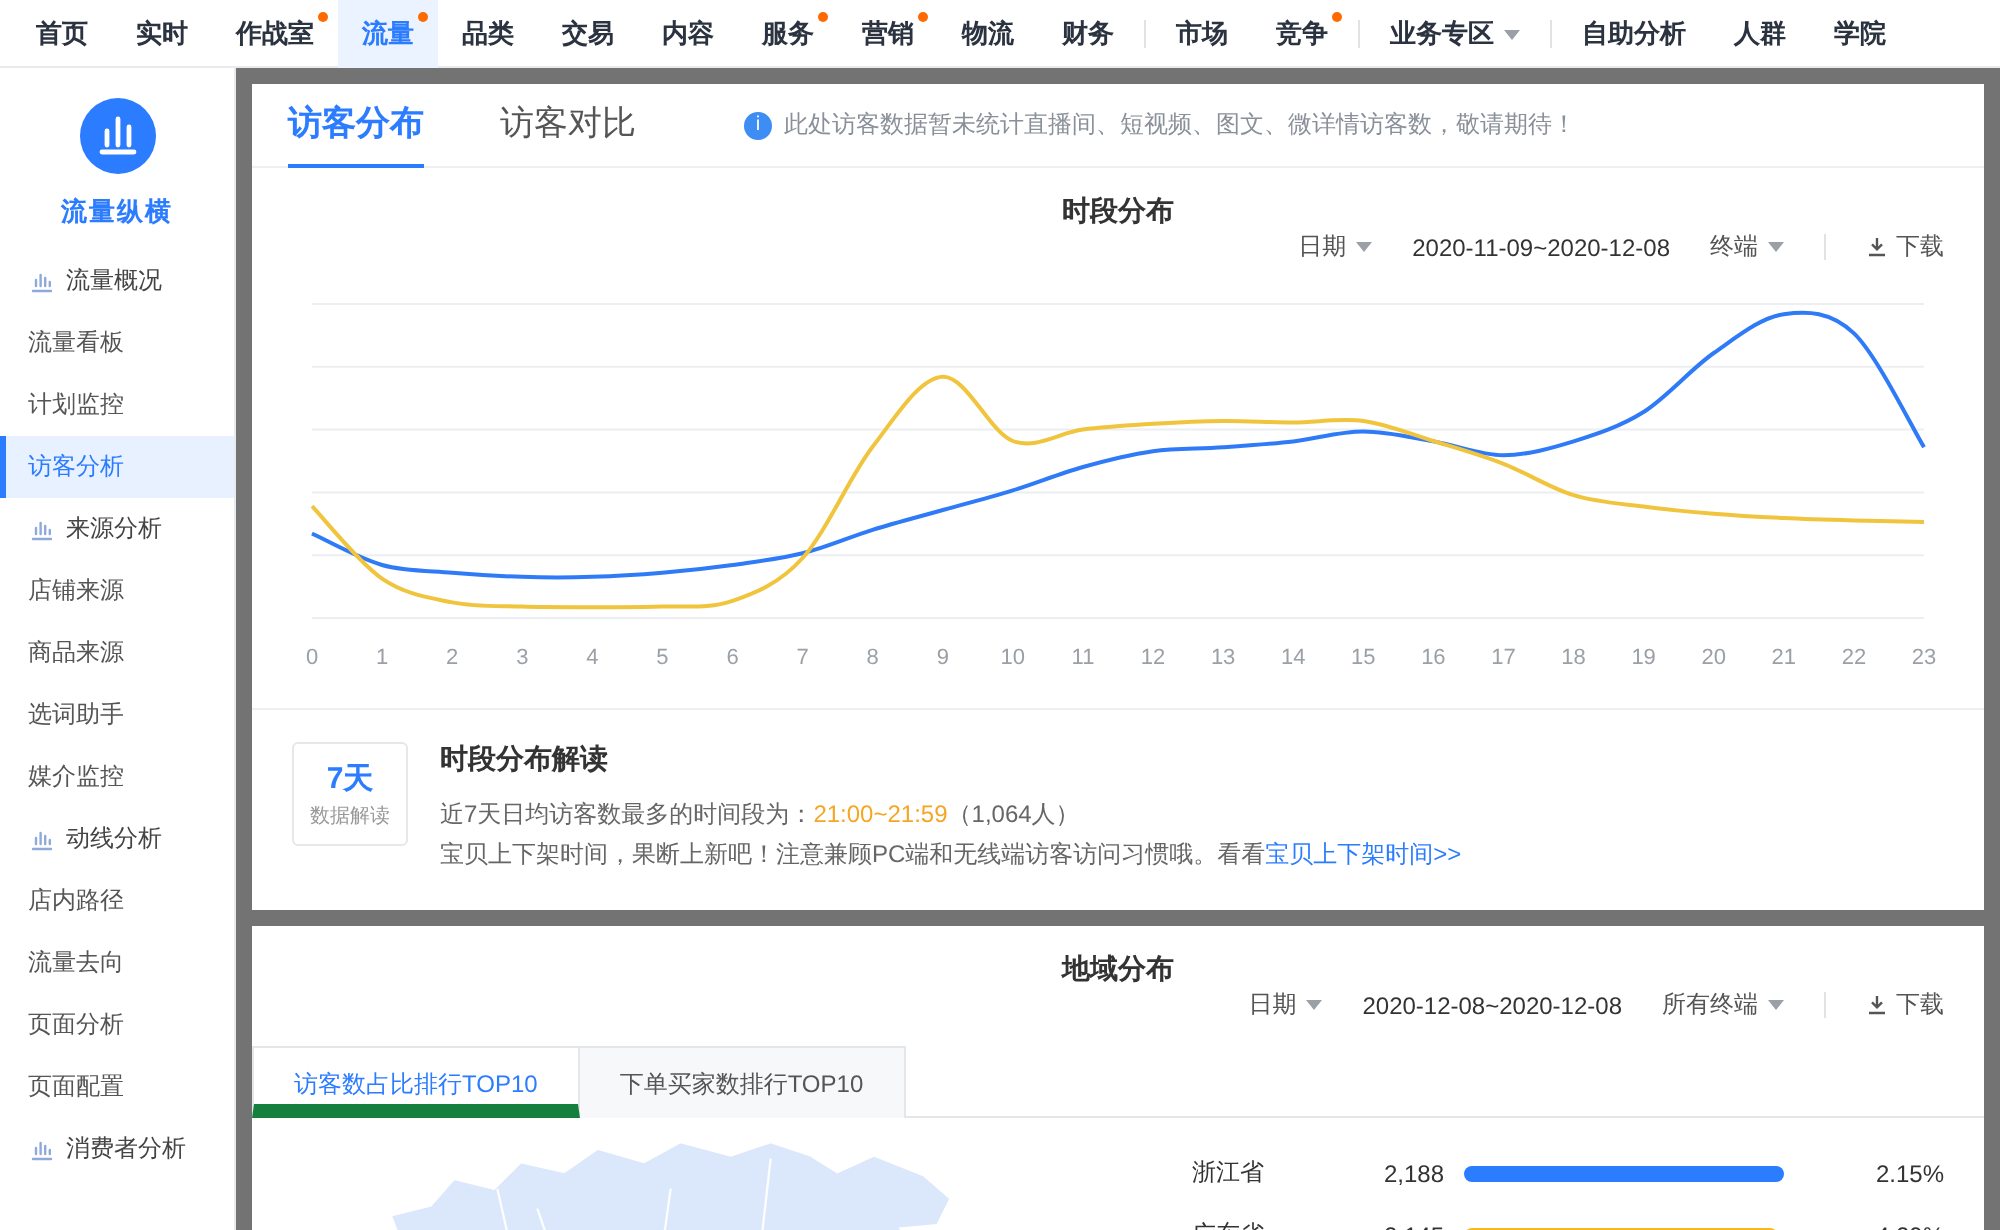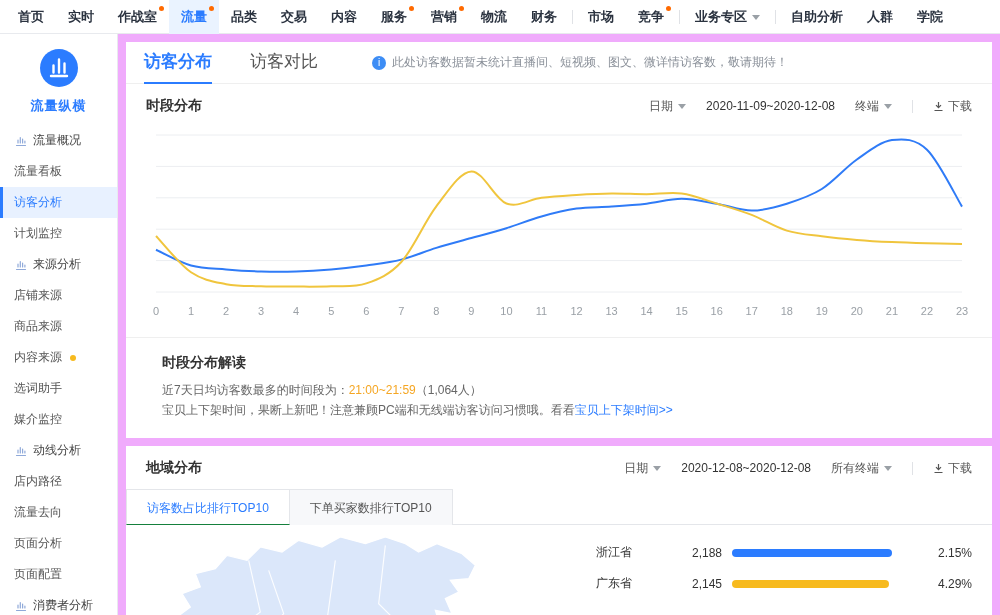--- a/index.html
+++ b/index.html
@@ -1,18 +1,18 @@
 <!DOCTYPE html>
 <html><head>
 <meta charset="utf-8">
 <style>
   * { box-sizing: border-box; margin: 0; padding: 0; }
   html,body { width:1000px; height:615px; overflow:hidden; }
   body { font-family:"Liberation Sans","DejaVu Sans",sans-serif; font-size:12px; color:#333; background:#eef0f3; }
-  .viewport { position:relative; width:1000px; height:615px; overflow:hidden; background:#f0abfc; }
+  .viewport { position:relative; width:1000px; height:615px; overflow:hidden; background:#737373; }
 
   
   .topnav { position:absolute; top:0; left:0; right:0; height:34px; background:#fff; border-bottom:1px solid #e8eaee; display:flex; align-items:center; padding:0 6px; z-index:5; }
   .nav-item { position:relative; height:34px; line-height:34px; padding:0 12px; font-size:13px; font-weight:700; color:#2b3340; cursor:pointer; white-space:nowrap; }
   .nav-item.active { color:#2b7cff; background:#eaf3ff; }
   .nav-item .ndot { position:absolute; top:6px; right:5px; width:5px; height:5px; border-radius:50%; background:#ff6a00; }
   .nav-divider { width:1px; height:14px; background:#e0e2e6; margin:0 3px; }
   .caret-down { display:inline-block; width:0; height:0; border-left:4px solid transparent; border-right:4px solid transparent; border-top:5px solid #9aa0a6; margin-left:5px; vertical-align:middle; }
 
   
@@ -33,21 +33,21 @@
   .card { background:#fff; }
 
   
   .pagetabs-row { display:flex; align-items:center; border-bottom:1px solid #efefef; padding:0 18px; height:42px; }
   .ptab { font-size:17px; color:#555; margin-right:38px; height:42px; line-height:40px; cursor:pointer; }
   .ptab.active { color:#2b7cff; font-weight:700; border-bottom:2px solid #2b7cff; }
   .notice { display:flex; align-items:center; color:#8a9099; font-size:12px; margin-left:16px; }
   .info-icon { display:inline-block; width:14px; height:14px; line-height:14px; border-radius:50%; background:#3d8df5; color:#fff; text-align:center; font-size:10px; font-style:normal; margin-right:6px; flex:0 0 14px; }
 
   
-  .sec-head { display:flex; align-items:center; padding:13px 20px 8px; }
+  .sec-head { display:flex; align-items:center; padding:13px 20px 8px;flex-direction:column; }
   .sec-title { font-size:14px; font-weight:700; color:#333; }
   .sec-controls { margin-left:auto; display:flex; align-items:center; font-size:12px; color:#555; }
   .ctrl { display:flex; align-items:center; margin-left:20px; cursor:pointer; white-space:nowrap; }
   .ctrl.range { color:#333; }
   .ctrl-divider { width:1px; height:13px; background:#e0e2e6; margin-left:20px; }
   .dl-icon { margin-right:4px; display:inline-flex; }
 
   
   .chart-wrap { padding:4px 20px 0; }
   .chart-wrap svg { display:block; }
@@ -61,21 +61,21 @@
   .insight-title { font-size:14px; font-weight:700; color:#333; margin-bottom:8px; }
   .insight-line { font-size:12px; color:#666; line-height:20px; }
   .t-orange { color:#f5a623; }
   .t-link { color:#2b7cff; cursor:pointer; }
 
   
   .region-card { margin-top:8px; }
   .rtabs { display:flex; border-bottom:1px solid #e4e6ea; padding-left:0; margin-top:4px; }
   .rtab { padding:0 20px; height:36px; line-height:36px; font-size:12px; border:1px solid #e4e6ea; border-bottom:none; margin-bottom:-1px; cursor:pointer; background:#f7f8fa; color:#555; }
   .rtab + .rtab { border-left:none; }
-  .rtab.active { background:#fff; color:#2b7cff; border-bottom:1px solid #15803d; }
+  .rtab.active { background:#fff; color:#2b7cff; border-bottom:7px solid #15803d; }
   .region-content { display:flex; padding:12px 20px 0 6px; }
   .map-area { width:440px; flex:0 0 440px; }
   .geo-table { flex:1; margin-left:24px; }
   .gt-head { display:flex; color:#9aa0a6; font-size:12px; padding:8px 0 10px; }
   .gt-row { display:flex; align-items:center; padding:7px 0; }
   .gt-c1 { width:76px; color:#333; }
   .gt-c2v { width:50px; text-align:right; color:#333; margin-right:10px; }
   .gt-c2b { flex:1; }
   .gt-c2b .bar { height:8px; border-radius:4px; }
   .gt-c3 { width:80px; text-align:right; color:#333; }
@@ -126,43 +126,39 @@
           <span class="sicon">
             <svg width="12" height="12" viewBox="0 0 12 12">
               <path d="M1.5 10.5h9M3 8V5M5.3 8V2.5M7.6 8V4M9.9 8V6" stroke="#8fa9d9" stroke-width="1.2" fill="none" stroke-linecap="round"></path>
             </svg>
           </span>
           <span class="lab">流量概况</span>
         </div>
         <div class="side-item lvl2">
           <span class="lab">流量看板</span>
         </div>
+        <div class="side-item lvl2">
+          <span class="lab">计划监控</span>
+        </div>
         <div class="side-item lvl2 active">
           <span class="lab">访客分析</span>
-        </div>
-        <div class="side-item lvl2">
-          <span class="lab">计划监控</span>
         </div>
         <div class="side-item lvl1">
           <span class="sicon">
             <svg width="12" height="12" viewBox="0 0 12 12">
               <path d="M1.5 10.5h9M3 8V5M5.3 8V2.5M7.6 8V4M9.9 8V6" stroke="#8fa9d9" stroke-width="1.2" fill="none" stroke-linecap="round"></path>
             </svg>
           </span>
           <span class="lab">来源分析</span>
         </div>
         <div class="side-item lvl2">
           <span class="lab">店铺来源</span>
         </div>
         <div class="side-item lvl2">
           <span class="lab">商品来源</span>
-        </div>
-        <div class="side-item lvl2">
-          <span class="lab">内容来源</span>
-          <i class="ydot"></i>
         </div>
         <div class="side-item lvl2">
           <span class="lab">选词助手</span>
         </div>
         <div class="side-item lvl2">
           <span class="lab">媒介监控</span>
         </div>
         <div class="side-item lvl1">
           <span class="sicon">
             <svg width="12" height="12" viewBox="0 0 12 12">
@@ -262,20 +258,24 @@
             <text x="710.8695652173913" y="188" text-anchor="middle" font-size="11" fill="#9aa0a6">20</text>
             <text x="745.9130434782609" y="188" text-anchor="middle" font-size="11" fill="#9aa0a6">21</text>
             <text x="780.9565217391304" y="188" text-anchor="middle" font-size="11" fill="#9aa0a6">22</text>
             <text x="816" y="188" text-anchor="middle" font-size="11" fill="#9aa0a6">23</text>
             <path d="M10,122.75272727272728C15.8,125.4 33.4,135.2 45.0,138.5C56.7,141.7 68.4,141.4 80.1,142.4C91.8,143.4 103.4,144.1 115.1,144.4C126.8,144.8 138.5,144.8 150.2,144.4C161.9,144.1 173.5,143.4 185.2,142.4C196.9,141.4 208.6,140.1 220.3,138.5C231.9,136.8 243.6,135.5 255.3,132.6C267.0,129.7 278.7,124.5 290.3,120.9C302.0,117.3 313.7,114.3 325.4,111.0C337.1,107.8 348.8,104.8 360.4,101.2C372.1,97.6 383.8,92.8 395.5,89.5C407.2,86.2 418.8,83.3 430.5,81.6C442.2,80.0 453.9,80.5 465.6,79.6C477.2,78.8 488.9,78.0 500.6,76.7C512.3,75.3 524.0,71.8 535.7,71.8C547.3,71.8 559.0,74.7 570.7,76.7C582.4,78.6 594.1,83.6 605.7,83.6C617.4,83.6 629.1,80.3 640.8,76.7C652.5,73.0 664.1,69.3 675.8,62.0C687.5,54.6 699.2,40.7 710.9,32.5C722.6,24.4 734.2,14.8 745.9,13.1C757.6,11.5 769.3,11.6 781.0,22.7C792.6,33.8 810.2,70.2 816.0,79.6" fill="none" stroke="#2f7bf7" stroke-width="2"></path>
             <path d="M10,109.05090909090907C15.8,115.1 33.4,137.3 45.0,145.3C56.7,153.3 68.4,154.8 80.1,157.2C91.8,159.5 103.4,158.9 115.1,159.3C126.8,159.7 138.5,159.6 150.2,159.6C161.9,159.6 173.5,159.8 185.2,159.3C196.9,158.8 208.6,160.5 220.3,156.4C231.9,152.4 243.6,147.9 255.3,135.0C267.0,122.2 278.7,94.5 290.3,79.4C302.0,64.3 313.7,44.9 325.4,44.4C337.1,43.9 348.8,72.1 360.4,76.5C372.1,80.9 383.8,72.2 395.5,70.8C407.2,69.4 418.8,68.7 430.5,67.9C442.2,67.2 453.9,66.6 465.6,66.5C477.2,66.4 488.9,67.2 500.6,67.2C512.3,67.2 524.0,65.0 535.7,66.5C547.3,68.1 559.0,72.9 570.7,76.5C582.4,80.1 594.1,83.4 605.7,87.9C617.4,92.4 629.1,100.1 640.8,103.6C652.5,107.2 664.1,107.8 675.8,109.3C687.5,110.9 699.2,112.0 710.9,112.9C722.6,113.9 734.2,114.5 745.9,115.0C757.6,115.6 769.3,115.9 781.0,116.2C792.6,116.5 810.2,116.9 816.0,117.0" fill="none" stroke="#f0c53d" stroke-width="2"></path>
           </svg>
       </div>
 
       <div class="insight">
+        <div class="badge7">
+          <div class="b1">7天</div>
+          <div class="b2">数据解读</div>
+        </div>
         <div class="insight-body">
           <div class="insight-title">时段分布解读</div>
           <div class="insight-line">
             <span>近7天日均访客数最多的时间段为：</span><span class="t-orange">21:00~21:59</span><span>（1,064人）</span>
           </div>
           <div class="insight-line">
             <span>宝贝上下架时间，果断上新吧！注意兼顾PC端和无线端访客访问习惯哦。看看</span><span class="t-link">宝贝上下架时间&gt;&gt;</span>
           </div>
         </div>
       </div>

